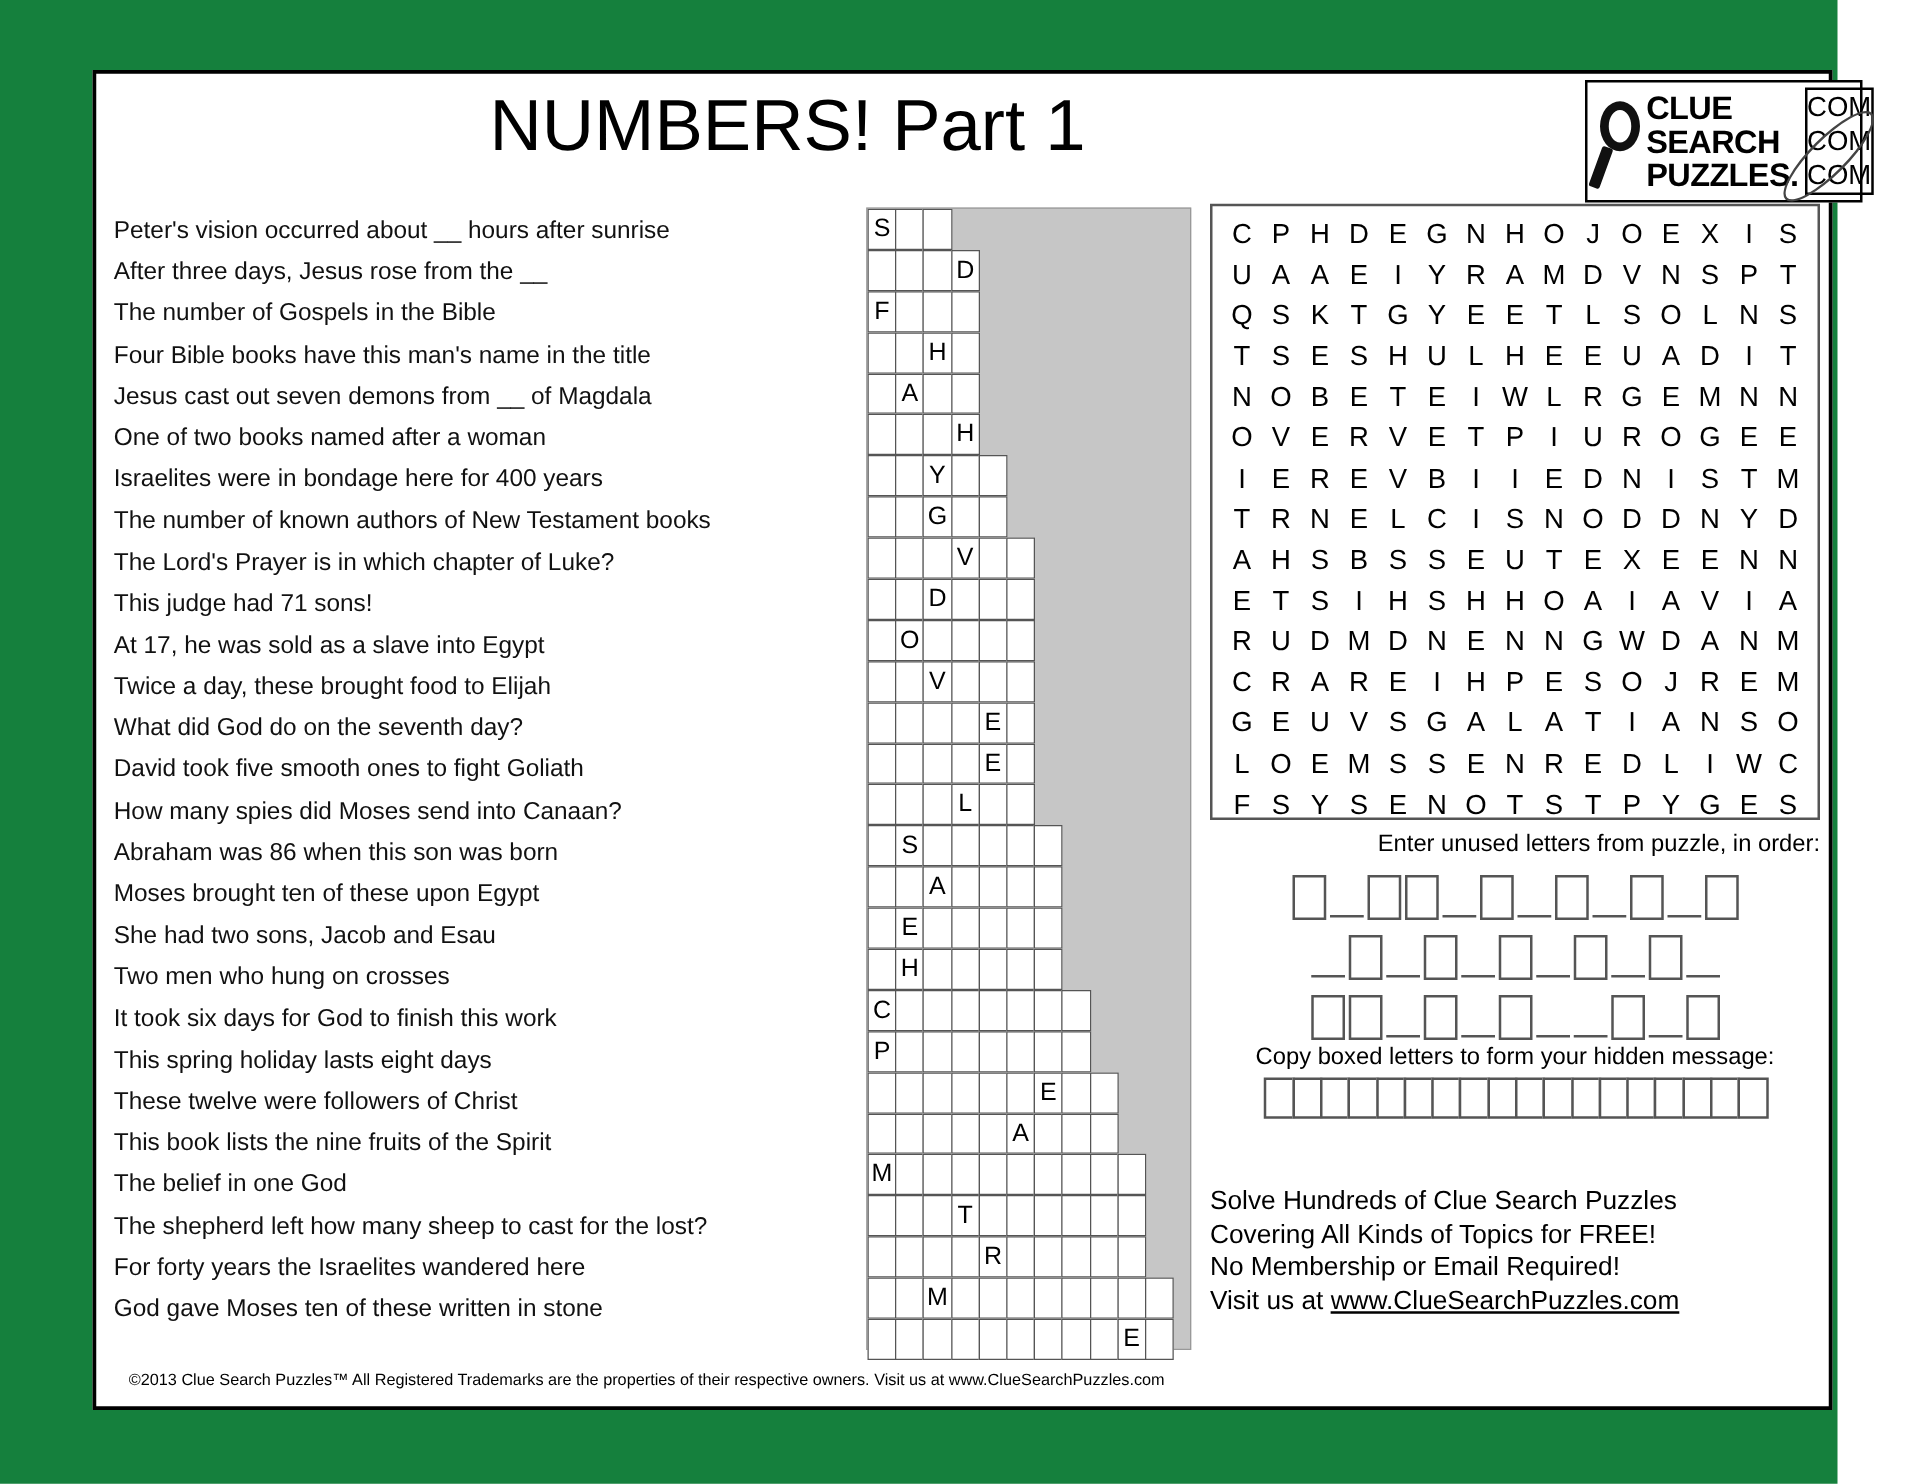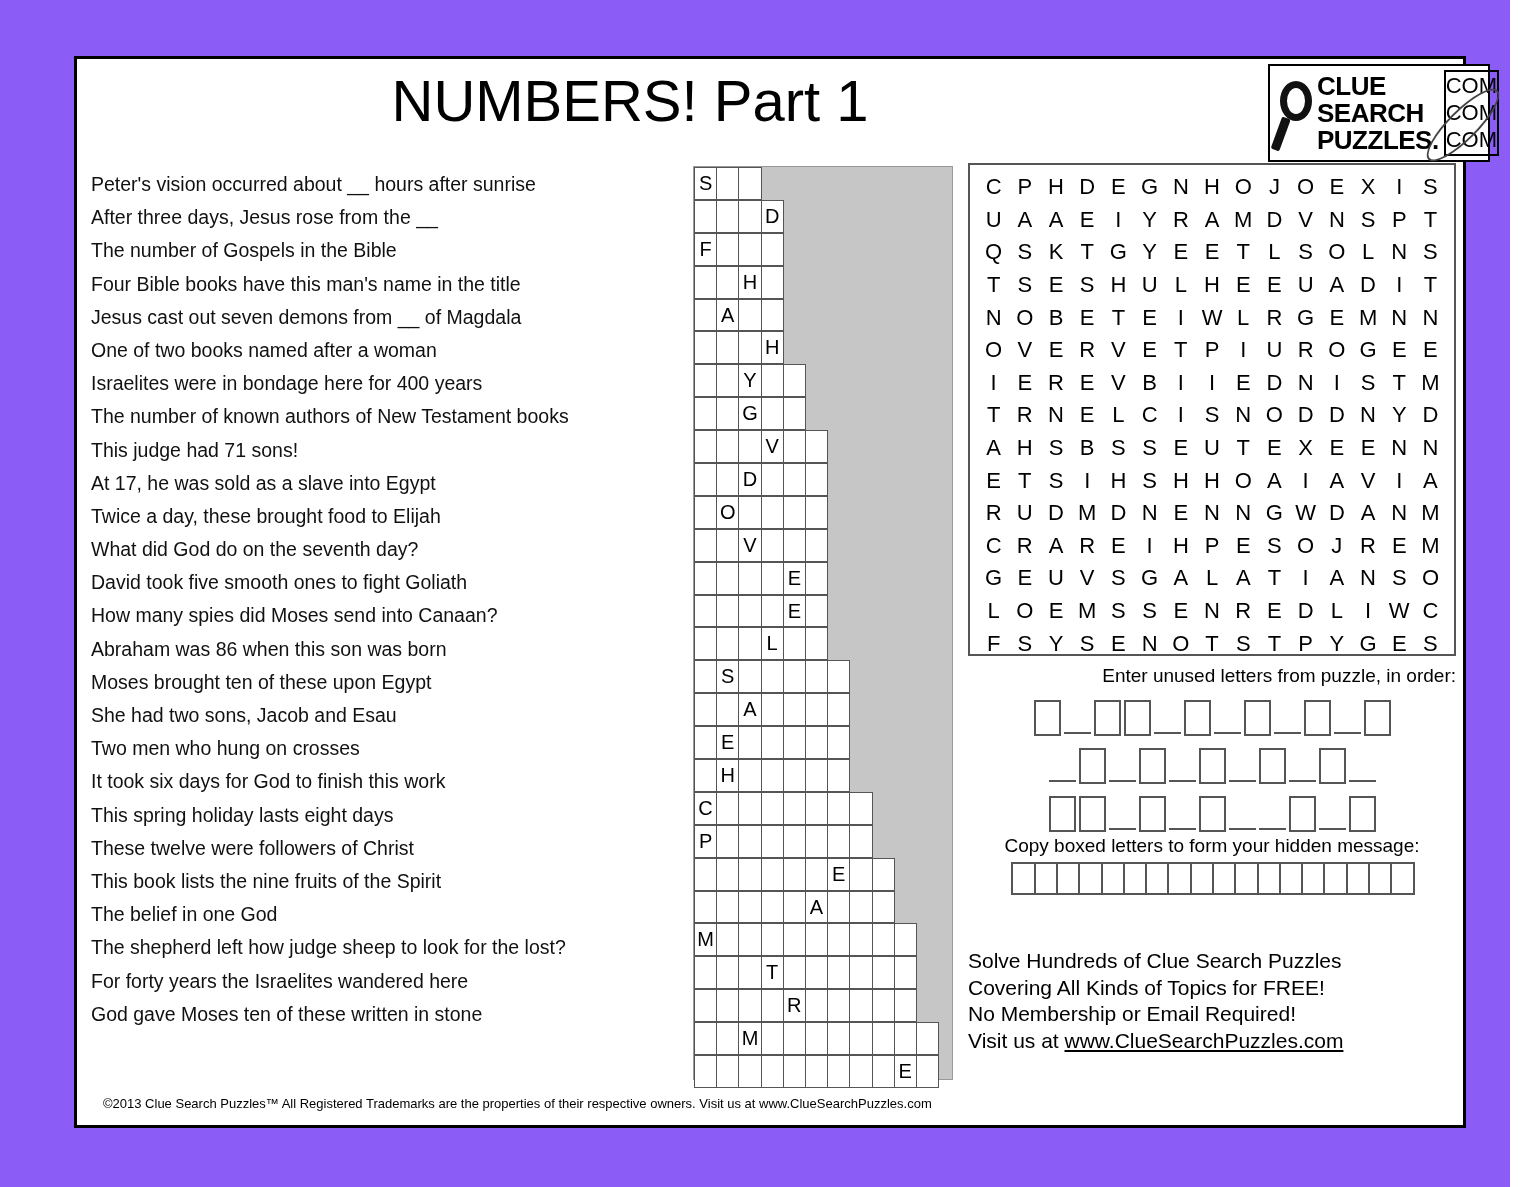--- a/index.html
+++ b/index.html
@@ -13,22 +13,21 @@
     height: 1187px;
     font-family: "Liberation Sans", sans-serif;
     color: #000;
     overflow: hidden;
   }
 
   #page {
     position: relative;
     width: 1470px;
     height: 1187px;
-    background: #8b5cf6;
-    padding-left: 40px;
+    background: #15803d;
   }
 
   
   .sheet-border {
     position: absolute;
     left: 74px;
     top: 56px;
     width: 1392px;
     height: 1072px;
     border: 3px solid #000;
@@ -319,36 +318,37 @@
 
   <div class="clues">
       <div class="clue">Peter's vision occurred about __ hours after sunrise</div>
       <div class="clue">After three days, Jesus rose from the __</div>
       <div class="clue">The number of Gospels in the Bible</div>
       <div class="clue">Four Bible books have this man's name in the title</div>
       <div class="clue">Jesus cast out seven demons from __ of Magdala</div>
       <div class="clue">One of two books named after a woman</div>
       <div class="clue">Israelites were in bondage here for 400 years</div>
       <div class="clue">The number of known authors of New Testament books</div>
+      <div class="clue">The Lord's Prayer is in which chapter of Luke?</div>
       <div class="clue">This judge had 71 sons!</div>
       <div class="clue">At 17, he was sold as a slave into Egypt</div>
       <div class="clue">Twice a day, these brought food to Elijah</div>
       <div class="clue">What did God do on the seventh day?</div>
       <div class="clue">David took five smooth ones to fight Goliath</div>
       <div class="clue">How many spies did Moses send into Canaan?</div>
       <div class="clue">Abraham was 86 when this son was born</div>
       <div class="clue">Moses brought ten of these upon Egypt</div>
       <div class="clue">She had two sons, Jacob and Esau</div>
       <div class="clue">Two men who hung on crosses</div>
       <div class="clue">It took six days for God to finish this work</div>
       <div class="clue">This spring holiday lasts eight days</div>
       <div class="clue">These twelve were followers of Christ</div>
       <div class="clue">This book lists the nine fruits of the Spirit</div>
       <div class="clue">The belief in one God</div>
-      <div class="clue">The shepherd left how judge sheep to look for the lost?</div>
+      <div class="clue">The shepherd left how many sheep to cast for the lost?</div>
       <div class="clue">For forty years the Israelites wandered here</div>
       <div class="clue">God gave Moses ten of these written in stone</div>
     </div>
 
   <div class="answer-grid">
       <div class="ag-row">
         <div class="ag-cell">S</div>
         <div class="ag-cell"></div>
         <div class="ag-cell"></div>
       </div>

